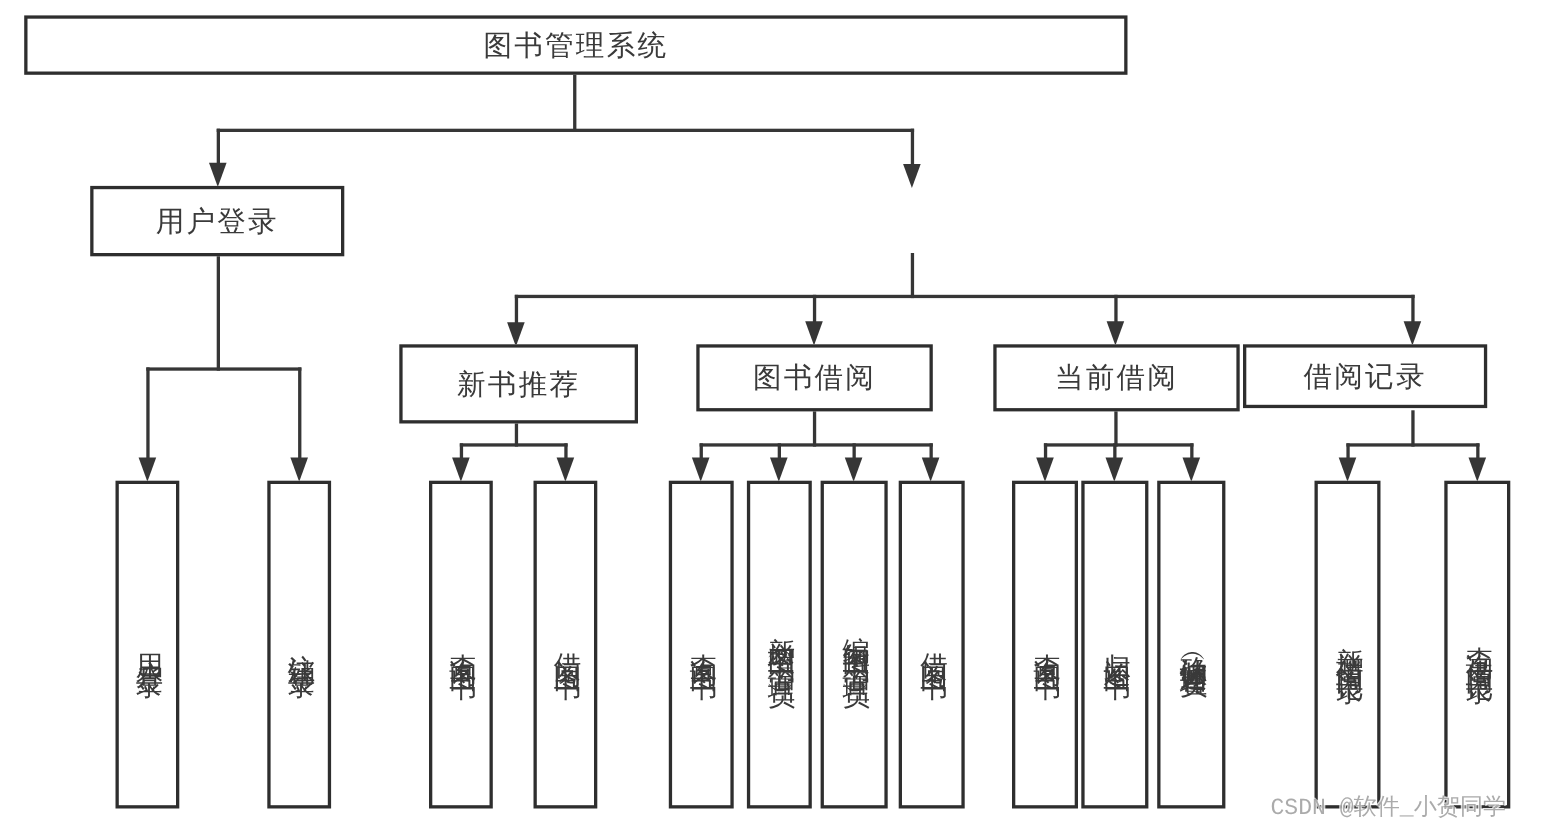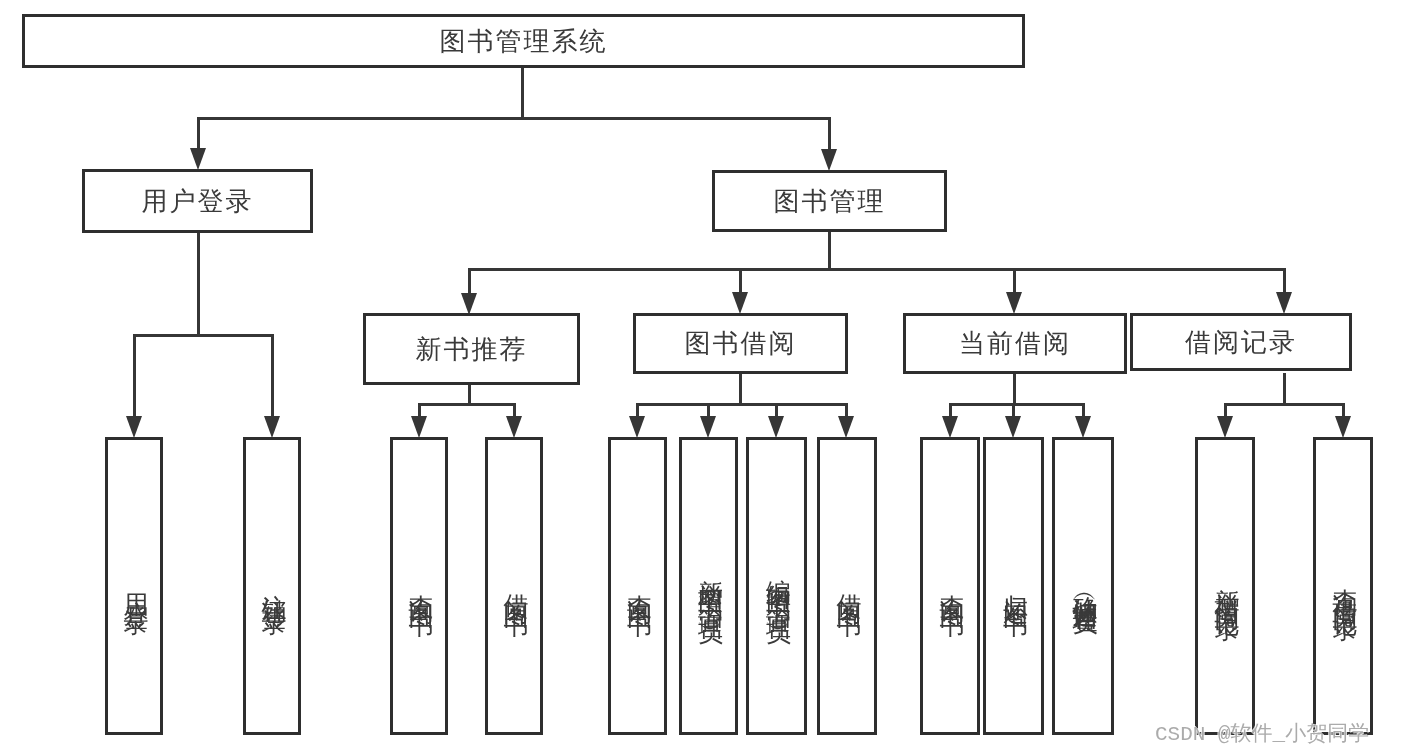--- a/index.html
+++ b/index.html
@@ -95,23 +95,20 @@
   <div class="line" style="left:1342px;top:403px;width:3px;height:19px"></div>
   <div class="arrow" style="left:1335px;top:416px"></div>
 
   <div class="node h" style="left:22px;top:14px;width:1003px;height:54px">
     <span>图书管理系统</span>
   </div>
 
   <div class="node h" style="left:82px;top:169px;width:231px;height:64px">
     <span>用户登录</span>
   </div>
-  <div class="node h" style="left:712px;top:170px;width:235px;height:62px">
-    <span>图书管理</span>
-  </div>
 
   <div class="node h" style="left:363px;top:313px;width:217px;height:72px">
     <span>新书推荐</span>
   </div>
   <div class="node h" style="left:633px;top:313px;width:215px;height:61px">
     <span>图书借阅</span>
   </div>
   <div class="node h" style="left:903px;top:313px;width:224px;height:61px">
     <span>当前借阅</span>
   </div>

